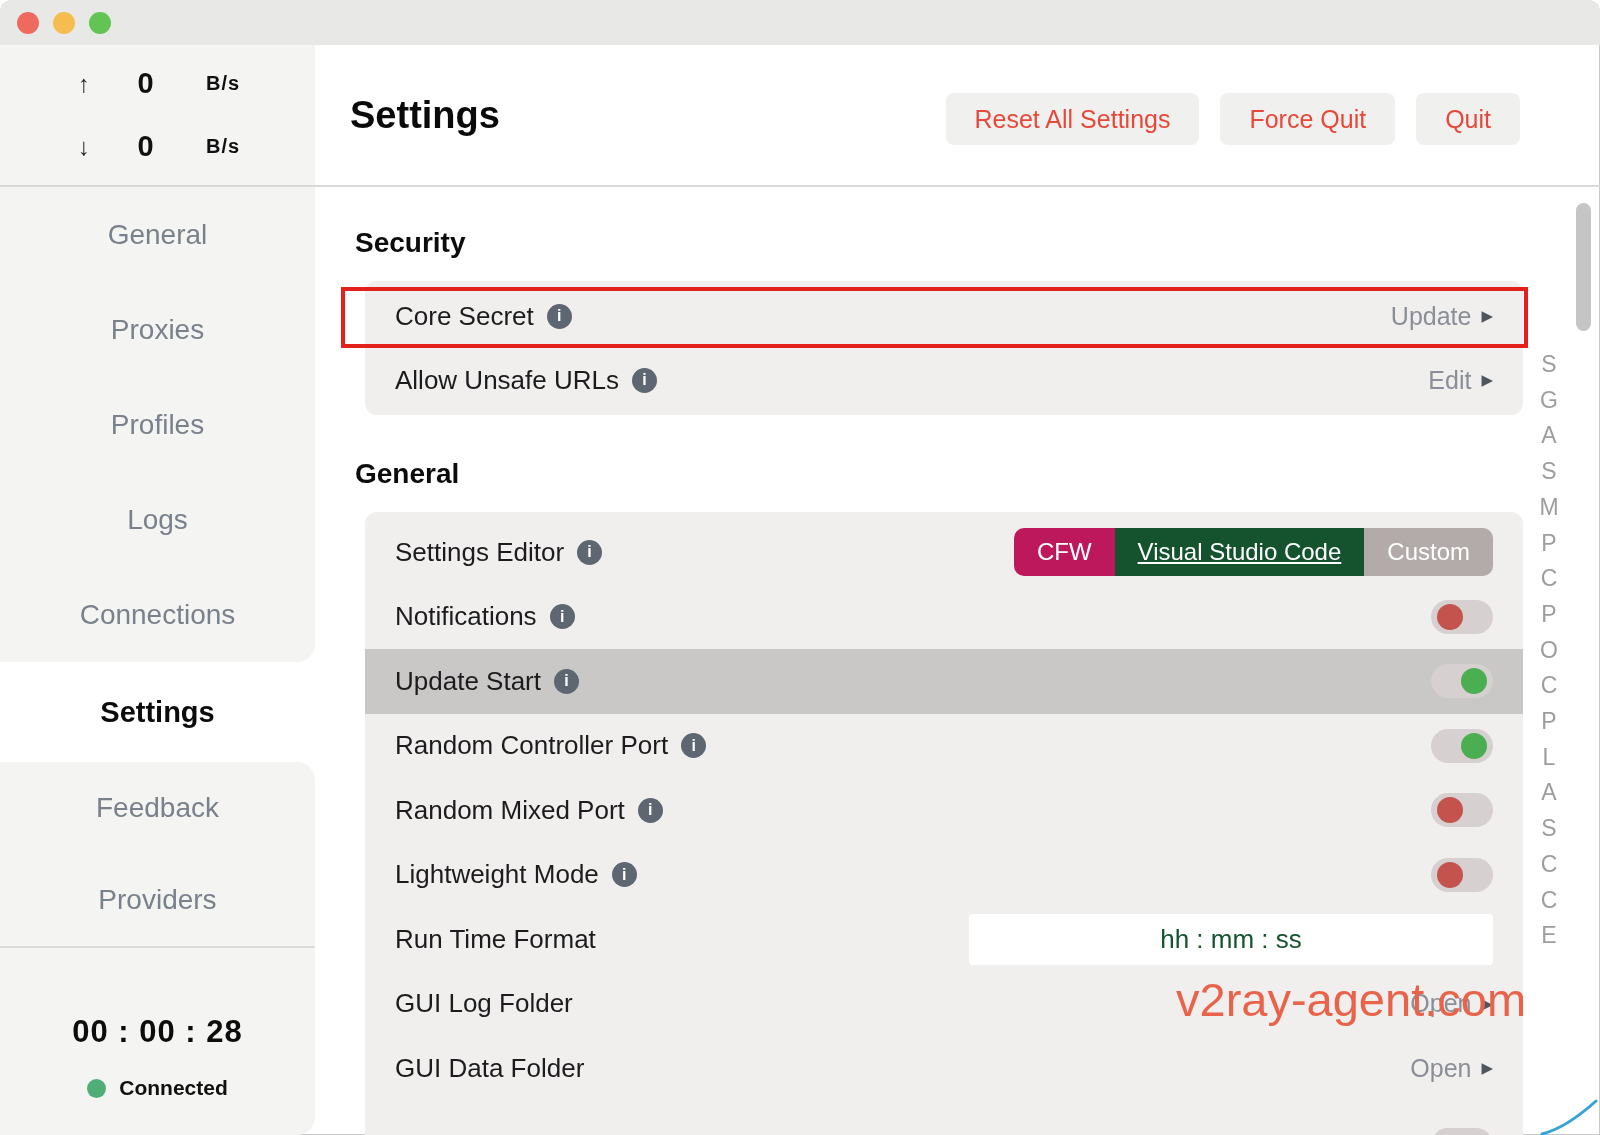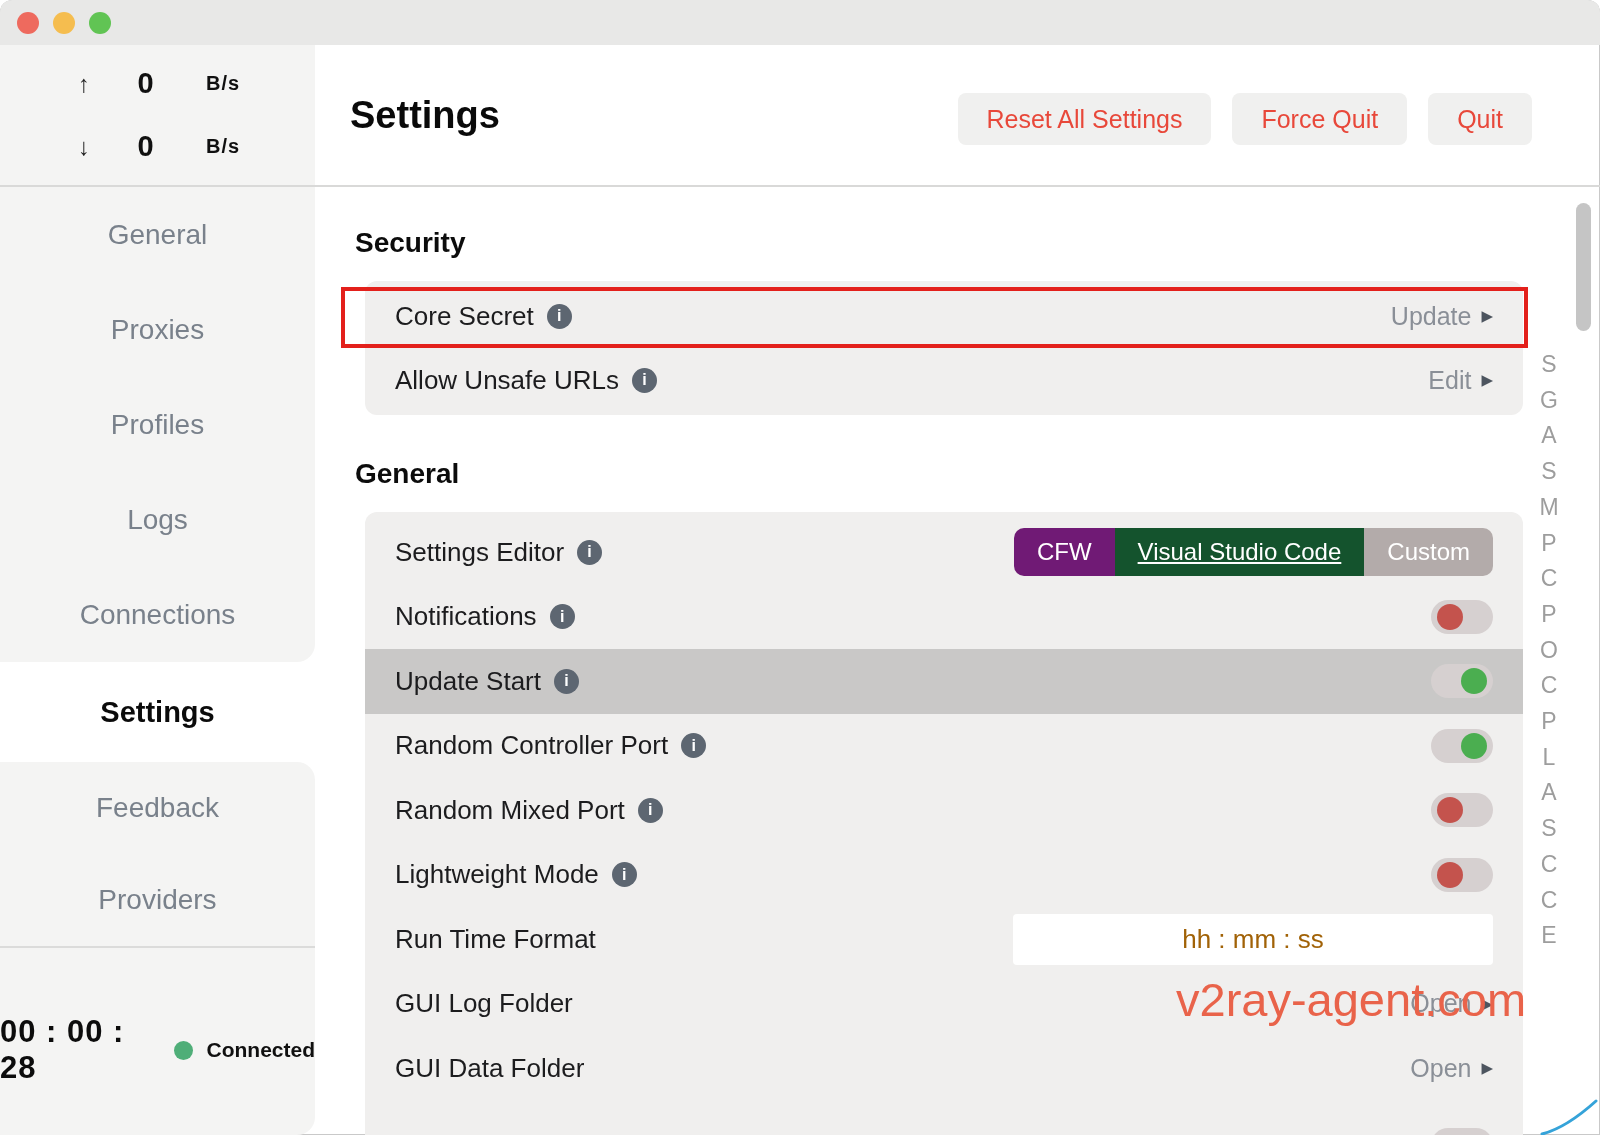--- a/index.html
+++ b/index.html
@@ -32,28 +32,28 @@
   .nav-item { flex:1; display:flex; align-items:center; justify-content:center;
               font-size:28px; color:#79818b; cursor:pointer; }
   .nav-active-wrap { position:absolute; top:662px; left:0; width:315px; height:100px; background:#ffffff;
                      display:flex; align-items:center; justify-content:center; z-index:1; }
   .nav-active-wrap .nav-item { font-size:29px; font-weight:700; color:#0b0b0b; }
   .nav-bottom { position:absolute; top:762px; left:0; width:315px; height:373px; background:#f4f4f3;
                 border-top-right-radius:18px; border-bottom-right-radius:18px; z-index:1;
                 display:flex; flex-direction:column; }
   .nav-bottom .nav-item { flex:none; height:92px; }
   .sidebar-divider { height:2px; background:#dbdbda; }
-  .sidebar-footer { display:flex; flex-direction:row; align-items:center; padding-top:66px; gap:26px; }
+  .sidebar-footer { display:flex; flex-direction:column; align-items:center; padding-top:66px; gap:26px; }
   .uptime { font-size:31px; font-weight:700; color:#0c0c0c; letter-spacing:1px; }
   .status { display:flex; align-items:center; gap:13px; font-size:21px; font-weight:600; color:#101010; }
   .status-dot { width:19px; height:19px; border-radius:50%; }
 
   
   .page-title { position:absolute; left:350px; top:94px; font-size:38px; font-weight:700; color:#0a0a0a; margin:0; }
-  .header-buttons { position:absolute; top:93px; right:68px; display:flex; gap:21px; z-index:2; }
+  .header-buttons { position:absolute; top:93px; right:80px; display:flex; gap:21px; z-index:2; }
   .hbtn { height:52px; padding:0 29px; background:#f0f0ef; border:none; border-radius:8px;
           font-size:25px; color:#e8483a; font-family:inherit; display:flex; align-items:center; cursor:pointer; }
 
   
   .main-content { position:absolute; left:315px; top:187px; width:1285px; bottom:0; padding:40px 0 0 40px; }
   .section-title { margin:0; font-size:28px; font-weight:700; color:#0c0c0c; }
   .panel { width:1158px; margin-left:10px; margin-top:22px; background:#f0efee; border-radius:12px;
            padding:3px 0; }
   .panel.clipped { border-radius:12px 12px 0 0; padding:8px 0 0 0; }
   .gap-title { margin-top:43px; }
@@ -73,22 +73,22 @@
 
   .segmented { display:flex; height:48px; border-radius:10px; overflow:hidden; }
   .seg { display:flex; align-items:center; justify-content:center; font-size:24px; color:#ffffff;
          padding:0 23px; cursor:pointer; white-space:nowrap; }
 
   .toggle { position:relative; width:62px; height:34px; border-radius:17px; background:#d6d0d0; cursor:pointer; }
   .toggle .knob { position:absolute; top:4px; width:26px; height:26px; border-radius:50%; }
   .toggle.off .knob { left:6px; background:#c4534d; }
   .toggle.on  .knob { right:6px; background:#4bae50; }
 
-  .time-input { width:480px; height:51px; background:#ffffff; border:none; border-radius:4px;
-                text-align:center; font-size:26px; color:#a16207; font-family:inherit; }
+  .time-input { width:524px; height:51px; background:#ffffff; border:none; border-radius:4px;
+                text-align:center; font-size:26px; color:#14532d; font-family:inherit; }
 
   
   .annotation-rect { position:absolute; left:341px; top:287px; width:1187px; height:61px;
                      border:4px solid #e3201b; z-index:6; pointer-events:none; }
   .letter-rail { position:absolute; left:1534px; top:347px; width:30px; display:flex;
                  flex-direction:column; align-items:center; z-index:2; }
   .rail-letter { font-size:23px; color:#9d9d9d; line-height:35.7px; cursor:pointer; }
   .scroll-thumb { position:absolute; left:1576px; top:203px; width:15px; height:128px;
                   border-radius:8px; background:#c5c5c5; z-index:4; cursor:grab; }
   .watermark { position:absolute; left:1176px; top:972px; font-size:47px; font-weight:500;
@@ -179,21 +179,21 @@
           </div>
         </div>
       </div>
       <h2 class="section-title gap-title">General</h2>
       <div class="panel clipped">
         <div class="row">
           <span class="row-label">Settings Editor</span>
           <span class="info-icon">i</span>
           <div class="row-control">
             <div class="segmented">
-              <div class="seg selected" style="background: #701a75;">CFW</div>
+              <div class="seg selected" style="background: #be185d;">CFW</div>
               <div class="seg" style="background: #14532d; text-decoration: underline;">Visual Studio Code</div>
               <div class="seg" style="background: rgb(179, 171, 170);">Custom</div>
             </div>
           </div>
         </div>
         <div class="row">
           <span class="row-label">Notifications</span>
           <span class="info-icon">i</span>
           <div class="row-control">
             <div class="toggle off">

